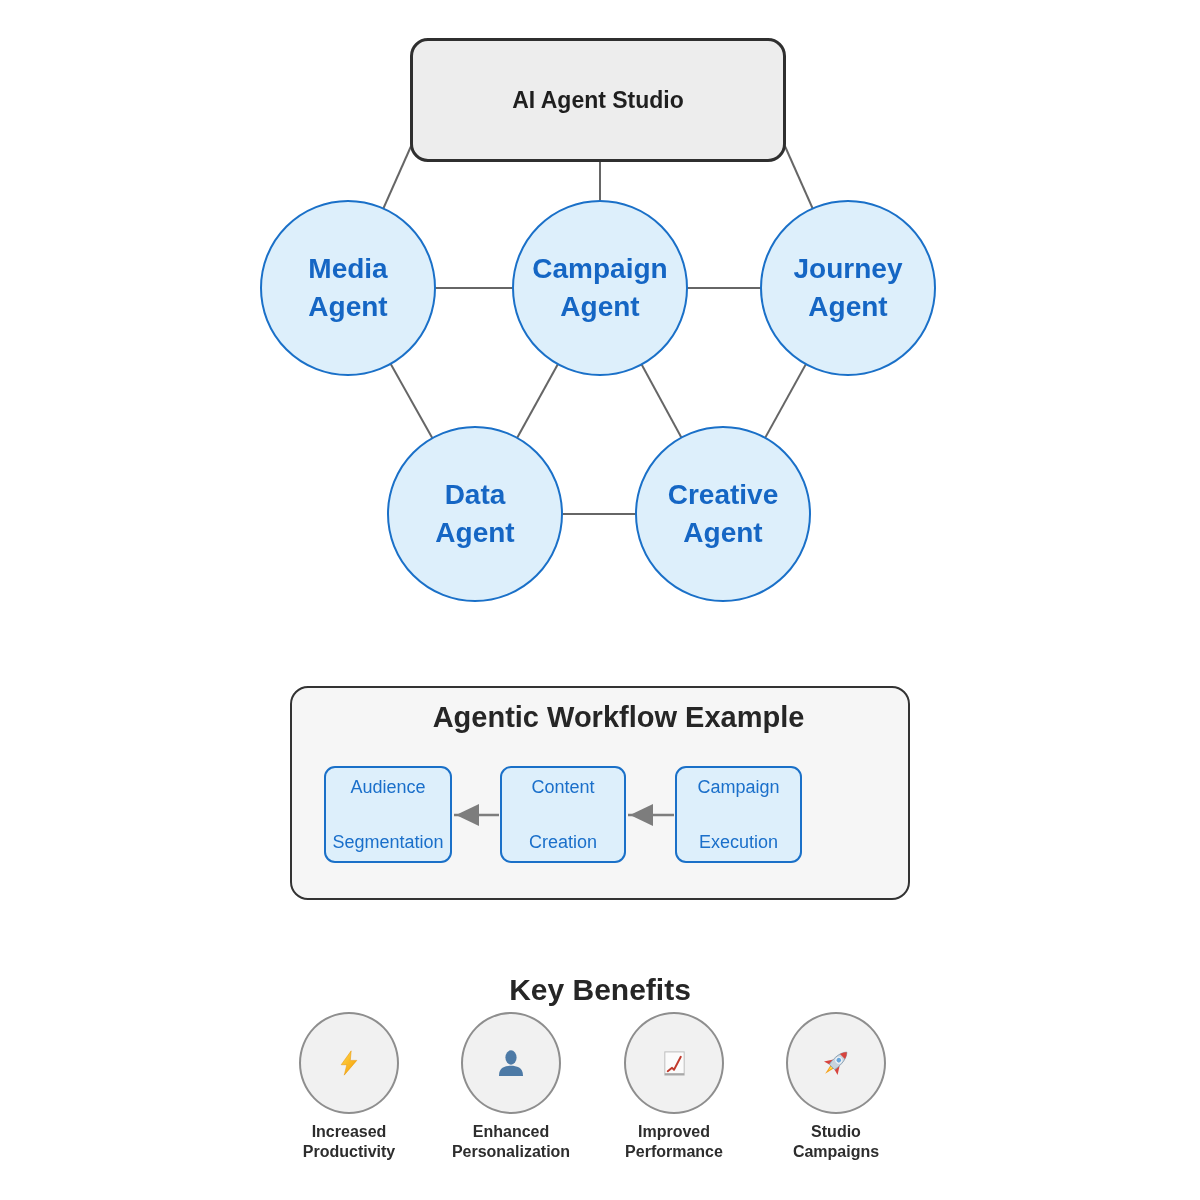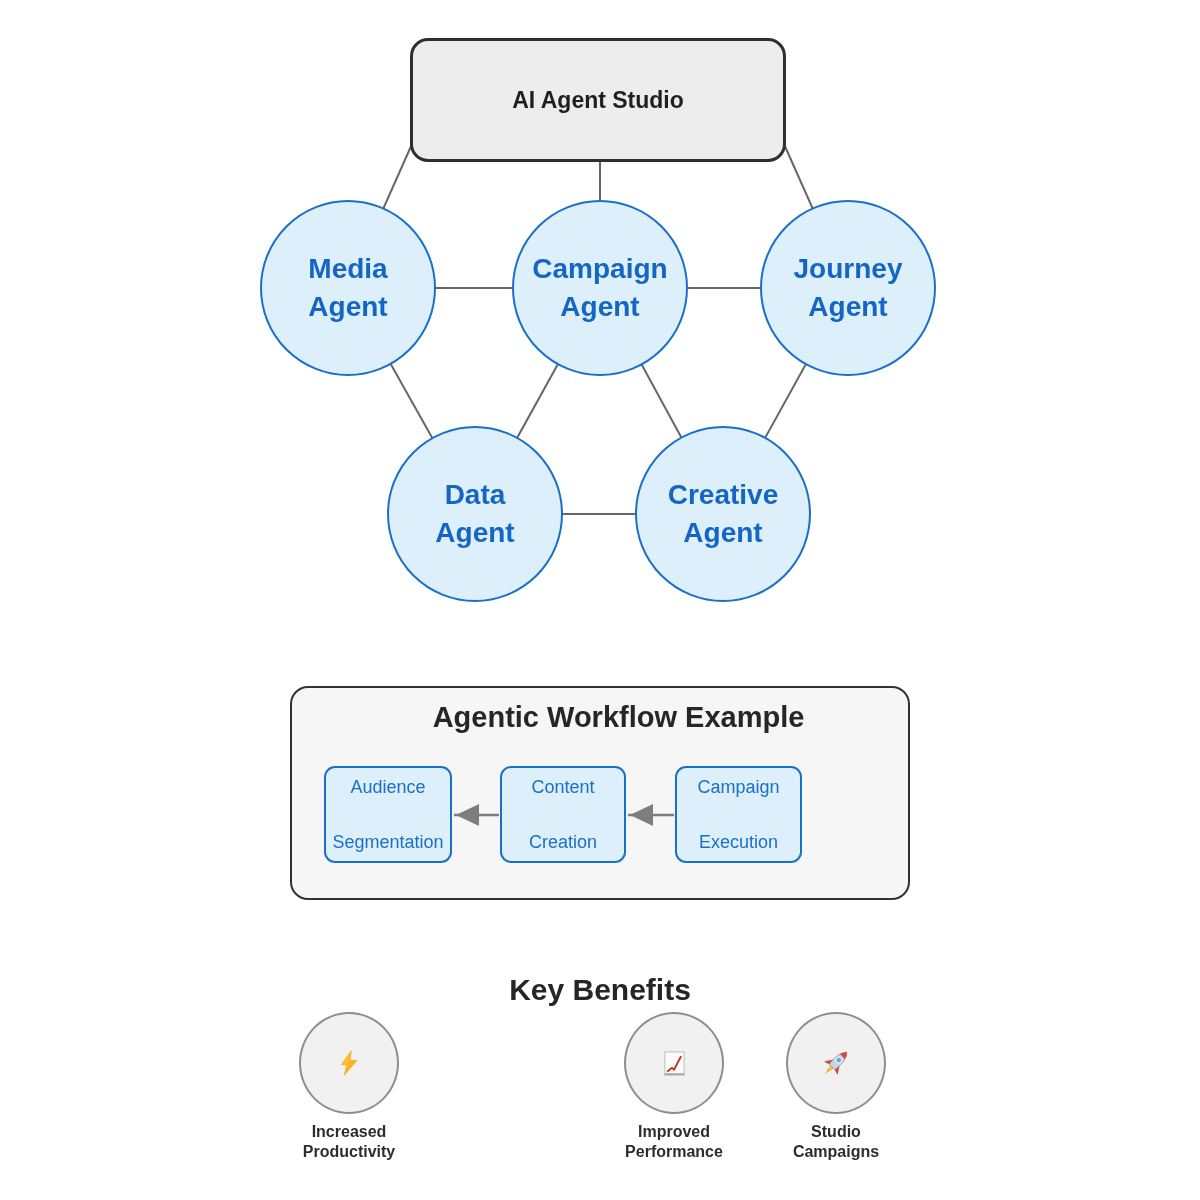--- a/index.html
+++ b/index.html
@@ -205,20 +205,32 @@
         </defs>
         <path d="M17.5 1 L6 17 L12.5 17 L9.5 29 L24 12 L16.5 12 Z" fill="url(#boltg)" stroke="#e89406" stroke-width="0.6"></path>
       </svg>
     </div>
     <div class="b-label">
       <span>Increased</span><br>
       <span>Productivity</span>
     </div>
   </div>
 
+  <div class="benefit b2">
+    <div class="b-circle">
+      <svg width="30" height="30" viewBox="0 0 30 30">
+        <ellipse cx="15" cy="9.5" rx="5.6" ry="7.2" fill="#4d7aa6"></ellipse>
+        <path d="M3 27.5 C3 19.5 9.5 17.8 15 17.8 C20.5 17.8 27 19.5 27 27.5 L27 28 L3 28 Z" fill="#4d7aa6"></path>
+      </svg>
+    </div>
+    <div class="b-label">
+      <span>Enhanced</span><br>
+      <span>Personalization</span>
+    </div>
+  </div>
 
   <div class="benefit b3">
     <div class="b-circle">
       <svg width="29" height="29" viewBox="0 0 30 30">
         <rect x="5" y="3" width="20" height="24" fill="#fbfbfb" stroke="#bcbcbc" stroke-width="1"></rect>
         <rect x="5" y="25" width="20" height="2" fill="#a8a8a8"></rect>
         <polyline points="8,23 12.5,19.5 14.5,21.5 21.5,8" fill="none" stroke="#c0392b" stroke-width="2" stroke-linejoin="round" stroke-linecap="round"></polyline>
       </svg>
     </div>
     <div class="b-label">

